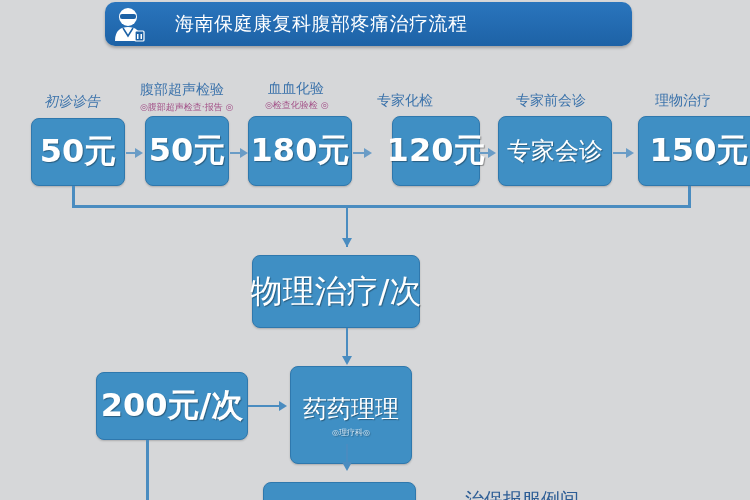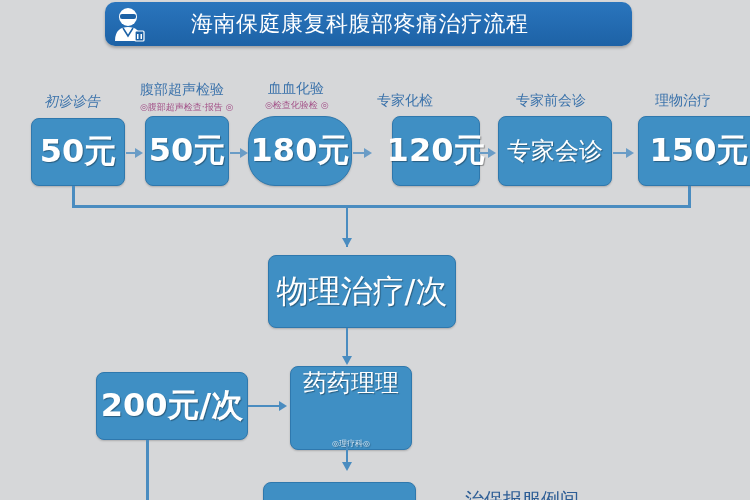--- a/index.html
+++ b/index.html
@@ -14,21 +14,21 @@
       background: linear-gradient(#2a75bd, #1d62a6);
       border-radius: 10px;
       box-shadow: 0 2px 3px rgba(0,0,0,0.25);
       display: flex; align-items: center;
     }
     .title-icon {
       width: 38px; height: 38px; margin-left: 6px;
       display: flex; align-items: center; justify-content: center;
     }
     .title-text {
-      color: #fff; font-size: 22px; margin-left: 42px; letter-spacing: 0.5px;
+      color: #fff; font-size: 19px; margin-left: 26px; letter-spacing: 0.5px;
     }
     .step-label {
       position: absolute; color: #3c73ab; font-size: 14px; text-align: center;
       white-space: nowrap;
     }
     .step-sub {
       position: absolute; color: #9a3a7a; font-size: 9px; text-align: left;
       white-space: nowrap; opacity: 0.85;
     }
     .box {
@@ -92,21 +92,21 @@
 </div>
 <div class="arrow-r" style="left:135px; top:148px;"></div>
 <div class="line" style="left:126px; top:152px; width:10px; height:2px; background:#6a9cc6;"></div>
 
 <div class="box" style="left:145px; top:116px; width:84px; height:70px;">
   <span class="main">50元</span>
 </div>
 <div class="line" style="left:230px; top:152px; width:10px; height:2px; background:#6a9cc6;"></div>
 <div class="arrow-r" style="left:240px; top:148px;"></div>
 
-<div class="box" style="left:248px; top:116px; width:104px; height:70px;border-radius:27px;">
+<div class="box" style="left:248px; top:116px; width:104px; height:70px;">
   <span class="main">180元</span>
 </div>
 <div class="line" style="left:353px; top:152px; width:12px; height:2px; background:#6a9cc6;"></div>
 <div class="arrow-r" style="left:364px; top:148px;"></div>
 
 <div class="box" style="left:392px; top:116px; width:88px; height:70px;">
   <span class="main">120元</span>
 </div>
 <div class="line" style="left:479px; top:152px; width:10px; height:2px; background:#6a9cc6;"></div>
 <div class="arrow-r" style="left:488px; top:148px;"></div>
@@ -120,34 +120,34 @@
 <div class="box" style="left:638px; top:116px; width:122px; height:70px;">
   <span class="main">150元</span>
 </div>
 
 <div class="line" style="left:72px; top:186px; width:3px; height:21px;"></div>
 <div class="line" style="left:688px; top:186px; width:3px; height:21px;"></div>
 <div class="line" style="left:72px; top:205px; width:619px; height:3px;"></div>
 <div class="line" style="left:346px; top:207px; width:2px; height:40px;"></div>
 <div class="arrow-d" style="left:342px; top:238px;"></div>
 
-<div class="box" style="left:268px; top:255px; width:188px; height:73px;">
+<div class="box" style="left:252px; top:255px; width:168px; height:73px;">
   <span class="main light">物理治疗/次</span>
 </div>
 <div class="line" style="left:346px; top:328px; width:2px; height:34px;"></div>
 <div class="arrow-d" style="left:342px; top:356px;"></div>
 
 <div class="box" style="left:96px; top:372px; width:152px; height:68px;">
   <span class="main">200元/次</span>
 </div>
 <div class="line" style="left:248px; top:405px; width:32px; height:2px;"></div>
 <div class="arrow-r" style="left:279px; top:401px; border-left-color:#4a8cc0;"></div>
 <div class="line" style="left:146px; top:440px; width:3px; height:60px;"></div>
 
-<div class="box" style="left:290px; top:366px; width:122px; height:84px;justify-content:space-between;">
+<div class="box" style="left:290px; top:366px; width:122px; height:98px;">
   <span class="main light" style="font-size:24px;">药药理理</span>
   <span class="sub">◎理疗科◎</span>
 </div>
 <div class="line" style="left:346px; top:444px; width:2px; height:22px;"></div>
 <div class="arrow-d" style="left:342px; top:462px;"></div>
 
 <div class="box" style="left:263px; top:482px; width:153px; height:40px;"></div>
 
 <div class="bottom-note">治保报服例间</div>
 

